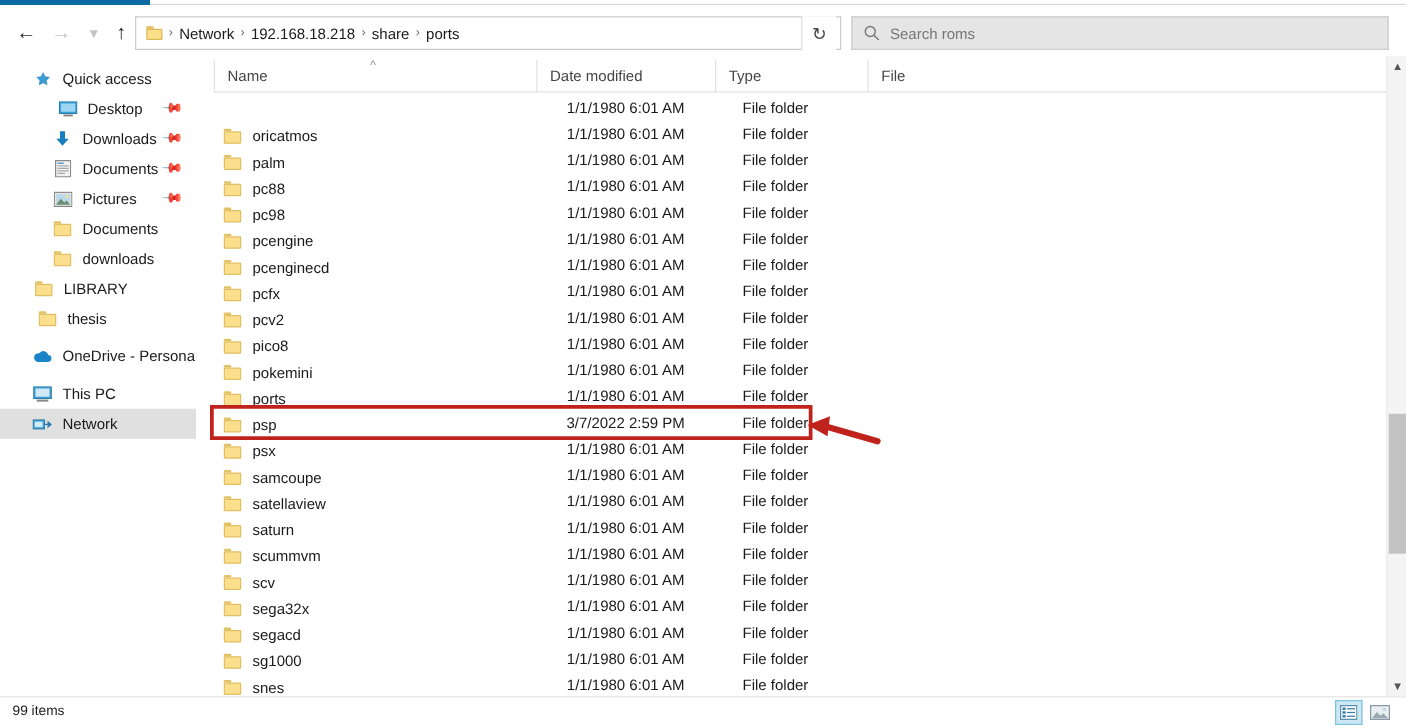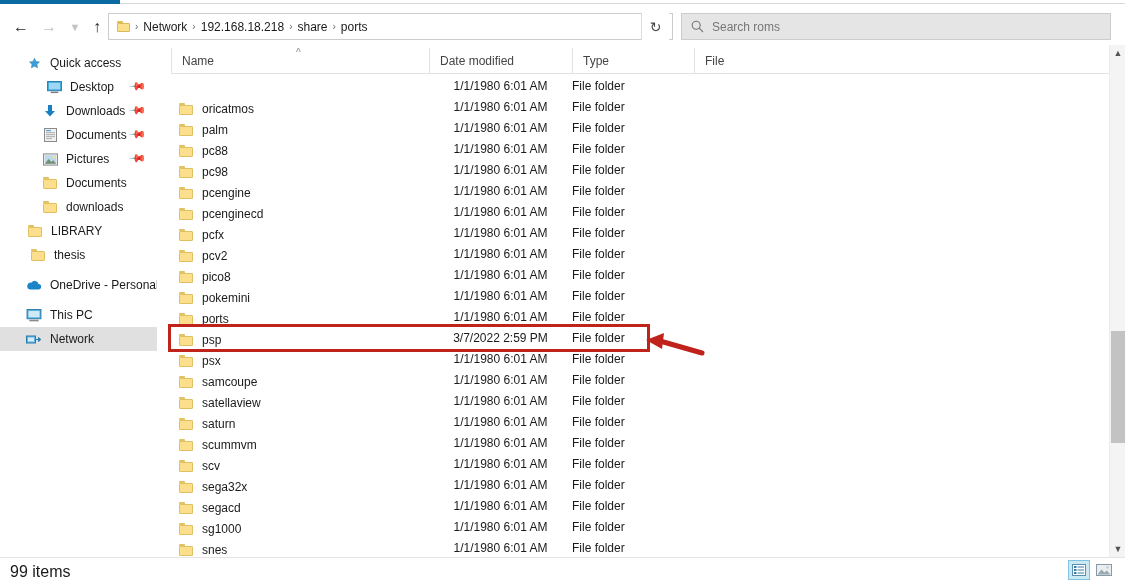--- a/index.html
+++ b/index.html
@@ -91,32 +91,32 @@
     padding-left: 10px; border-left: 1px solid #e2e2e2; white-space: nowrap;
   }
   .col:first-child { border-left: none; }
   .sortmark { position: absolute; left: 125px; top: -1px; font-size: 10px; color: #8a8a8a; }
 
   .rows { position: absolute; left: 14px; top: 30px; width: 940px; height: 482px; overflow: hidden; }
   .row { height: 21px; display: flex; align-items: center; font-size: 12px; color: #1a1a1a; }
   .c-name { width: 258px; display: flex; align-items: center; padding-left: 8px; margin-top: 47px; }
   .c-name .fld { margin-right: 9px; flex: none; }
   .c-date { width: 143px; color: #1a1a1a; text-align: center; }
-  .c-type { width: 122px; color: #1a1a1a; }
+  .c-type { width: 122px; color: #1a1a1a; margin-left: 22px; }
   .c-size { width: 70px; color: #1a1a1a; }
 
   
   .vscroll { position: absolute; right: 0; top: 0; width: 16px; height: 512px; background: #f4f4f4; border-left: 1px solid #ececec; }
   .vs-up, .vs-dn { position: absolute; left: 0; width: 16px; height: 16px; display:flex; align-items:center; justify-content:center; color:#555; font-size: 9px; }
   .vs-up { top: 0; } .vs-dn { bottom: 0; }
   .vs-thumb { position: absolute; left: 1px; top: 286px; width: 14px; height: 112px; background: #c3c3c3; }
 
   
   .status { position: absolute; left: 0; top: 557px; width: 1125px; height: 25px; background: #ffffff; border-top: 1px solid #e4e4e4; }
-  .status-text { position: absolute; left: 10px; top: 5px; font-size: 16px; color: #1a1a1a; }
+  .status-text { position: absolute; left: 10px; top: 5px; font-size: 11px; color: #1a1a1a; }
   .viewbtns { position: absolute; right: 10px; top: 2px; display: flex; gap: 3px; }
   .vbtn { width: 22px; height: 20px; display:flex; align-items:center; justify-content:center; }
   .vbtn.active { background: #cce8f4; border: 1px solid #7fc3de; }
 
   
   .anno-rect {
     position: absolute; left: 168px; top: 324px; width: 482px; height: 28px;
     border: 3px solid #c0231c; pointer-events: none;
   }
   .anno-arrow { position: absolute; left: 630px; top: 325px; width: 90px; height: 40px; pointer-events: none; }

